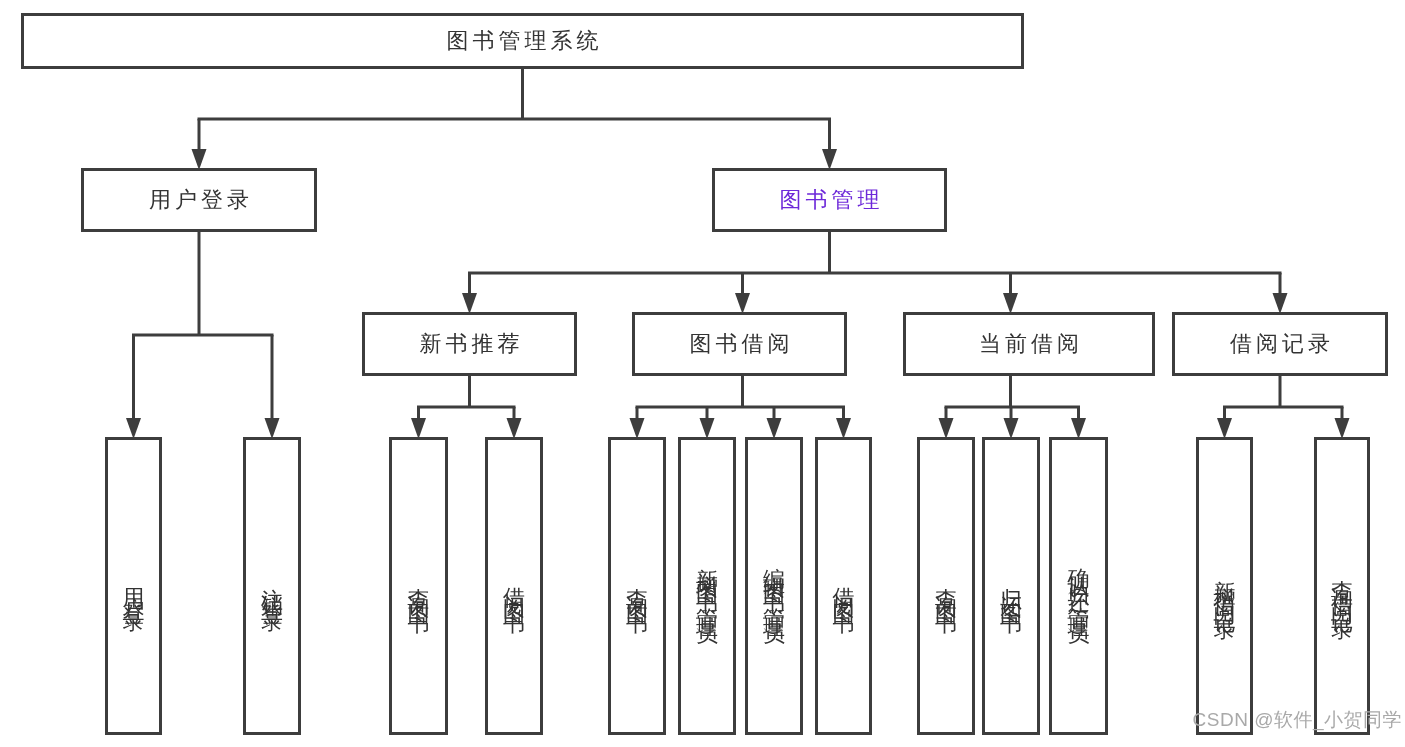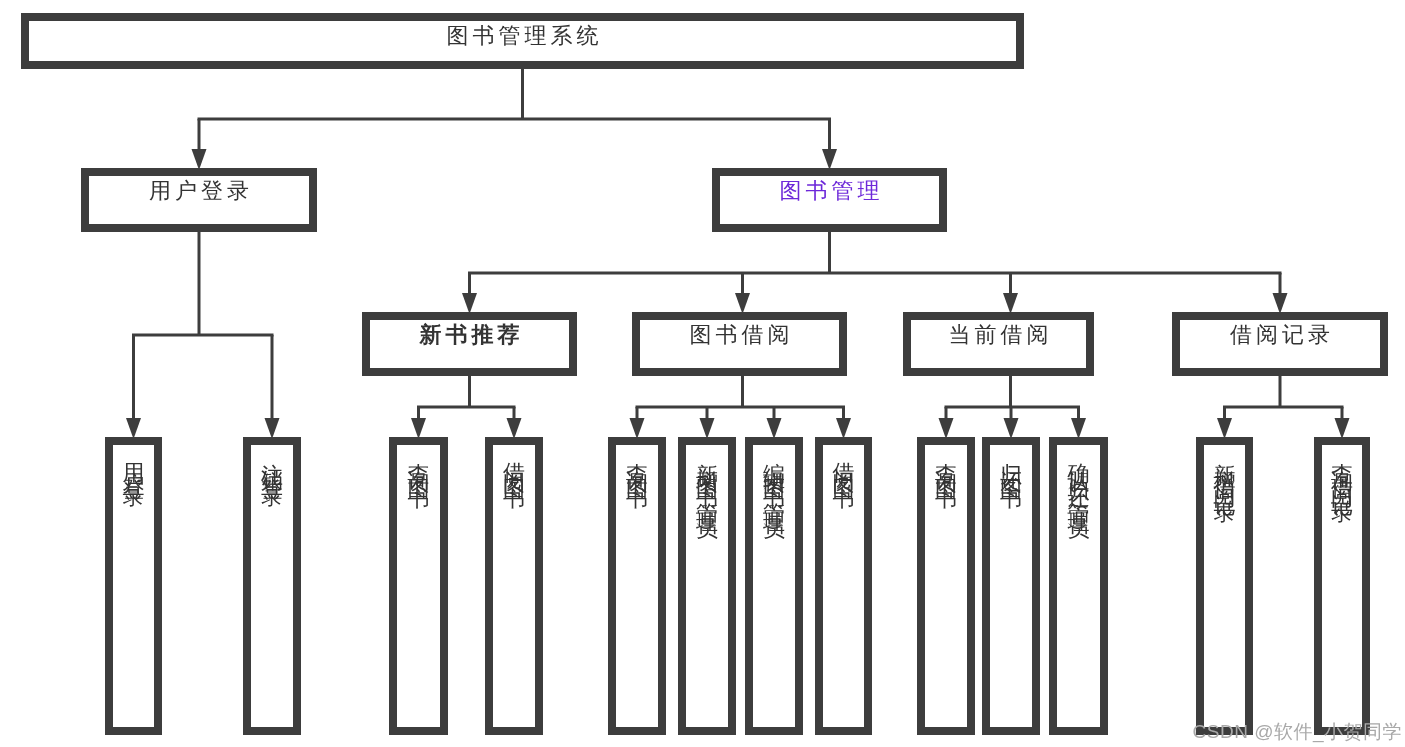--- a/index.html
+++ b/index.html
@@ -19,44 +19,45 @@
     position: absolute;
     left: 0;
     top: 0;
     width: 1405px;
     height: 747px;
     pointer-events: none;
   }
   .node {
     position: absolute;
     box-sizing: border-box;
-    border: 8px solid #0ea5e9;
+    border: 3px solid #0ea5e9;
     background: #ffffff;
     display: flex;
+    align-items: center;
     justify-content: center;
     color: #333333;
     z-index: 2;
   }
   .node .label {
     font-size: 22px;
     letter-spacing: 4px;
     white-space: nowrap;
     text-indent: 4px; 
   }
   .node.vertical .label {
     writing-mode: vertical-lr;
     text-orientation: mixed;
     letter-spacing: 8px;
     text-indent: 0;
     line-height: 1;
   }
   .watermark {
     position: absolute;
     right: 3px;
-    bottom: 2px;
+    bottom: 14px;
     font-size: 19px;
     color: #a9a9a9;
     letter-spacing: 0.5px;
     z-index: 5;
     white-space: nowrap;
   }
 </style>
 </head>
 <body>
 
@@ -132,27 +133,27 @@
   <div id="nodes-layer">
       <div class="node" style="left: 21px; top: 13px; width: 1003px; height: 56px; border-color: rgb(61, 61, 61); background: rgb(255, 255, 255); color: rgb(51, 51, 51);">
         <span class="label">图书管理系统</span>
       </div>
       <div class="node" style="left: 81px; top: 168px; width: 236px; height: 64px; border-color: rgb(61, 61, 61); background: rgb(255, 255, 255); color: rgb(51, 51, 51);">
         <span class="label">用户登录</span>
       </div>
       <div class="node" style="left: 712px; top: 168px; width: 235px; height: 64px; border-color: rgb(61, 61, 61); background: rgb(255, 255, 255); color: #6d28d9;">
         <span class="label">图书管理</span>
       </div>
-      <div class="node" style="left: 362px; top: 312px; width: 215px; height: 64px; border-color: rgb(61, 61, 61); background: rgb(255, 255, 255); color: rgb(51, 51, 51); font-weight: bold;">
+      <div class="node" style="left: 362px; top: 312px; width: 215px; height: 64px; border-color: rgb(61, 61, 61); background: rgb(255, 255, 255); color: rgb(51, 51, 51);">
         <span class="label">新书推荐</span>
       </div>
       <div class="node" style="left: 632px; top: 312px; width: 215px; height: 64px; border-color: rgb(61, 61, 61); background: rgb(255, 255, 255); color: rgb(51, 51, 51);">
         <span class="label">图书借阅</span>
       </div>
-      <div class="node" style="left: 903px; top: 312px; width: 191px; height: 64px; border-color: rgb(61, 61, 61); background: rgb(255, 255, 255); color: rgb(51, 51, 51);">
+      <div class="node" style="left: 903px; top: 312px; width: 252px; height: 64px; border-color: rgb(61, 61, 61); background: rgb(255, 255, 255); color: rgb(51, 51, 51);">
         <span class="label">当前借阅</span>
       </div>
       <div class="node" style="left: 1172px; top: 312px; width: 216px; height: 64px; border-color: rgb(61, 61, 61); background: rgb(255, 255, 255); color: rgb(51, 51, 51);">
         <span class="label">借阅记录</span>
       </div>
       <div class="node vertical" style="left: 105px; top: 437px; width: 57px; height: 298px; border-color: rgb(61, 61, 61); background: rgb(255, 255, 255); color: rgb(51, 51, 51);">
         <span class="label">用户登录</span>
       </div>
       <div class="node vertical" style="left: 243px; top: 437px; width: 58px; height: 298px; border-color: rgb(61, 61, 61); background: rgb(255, 255, 255); color: rgb(51, 51, 51);">
         <span class="label">注销登录</span>

